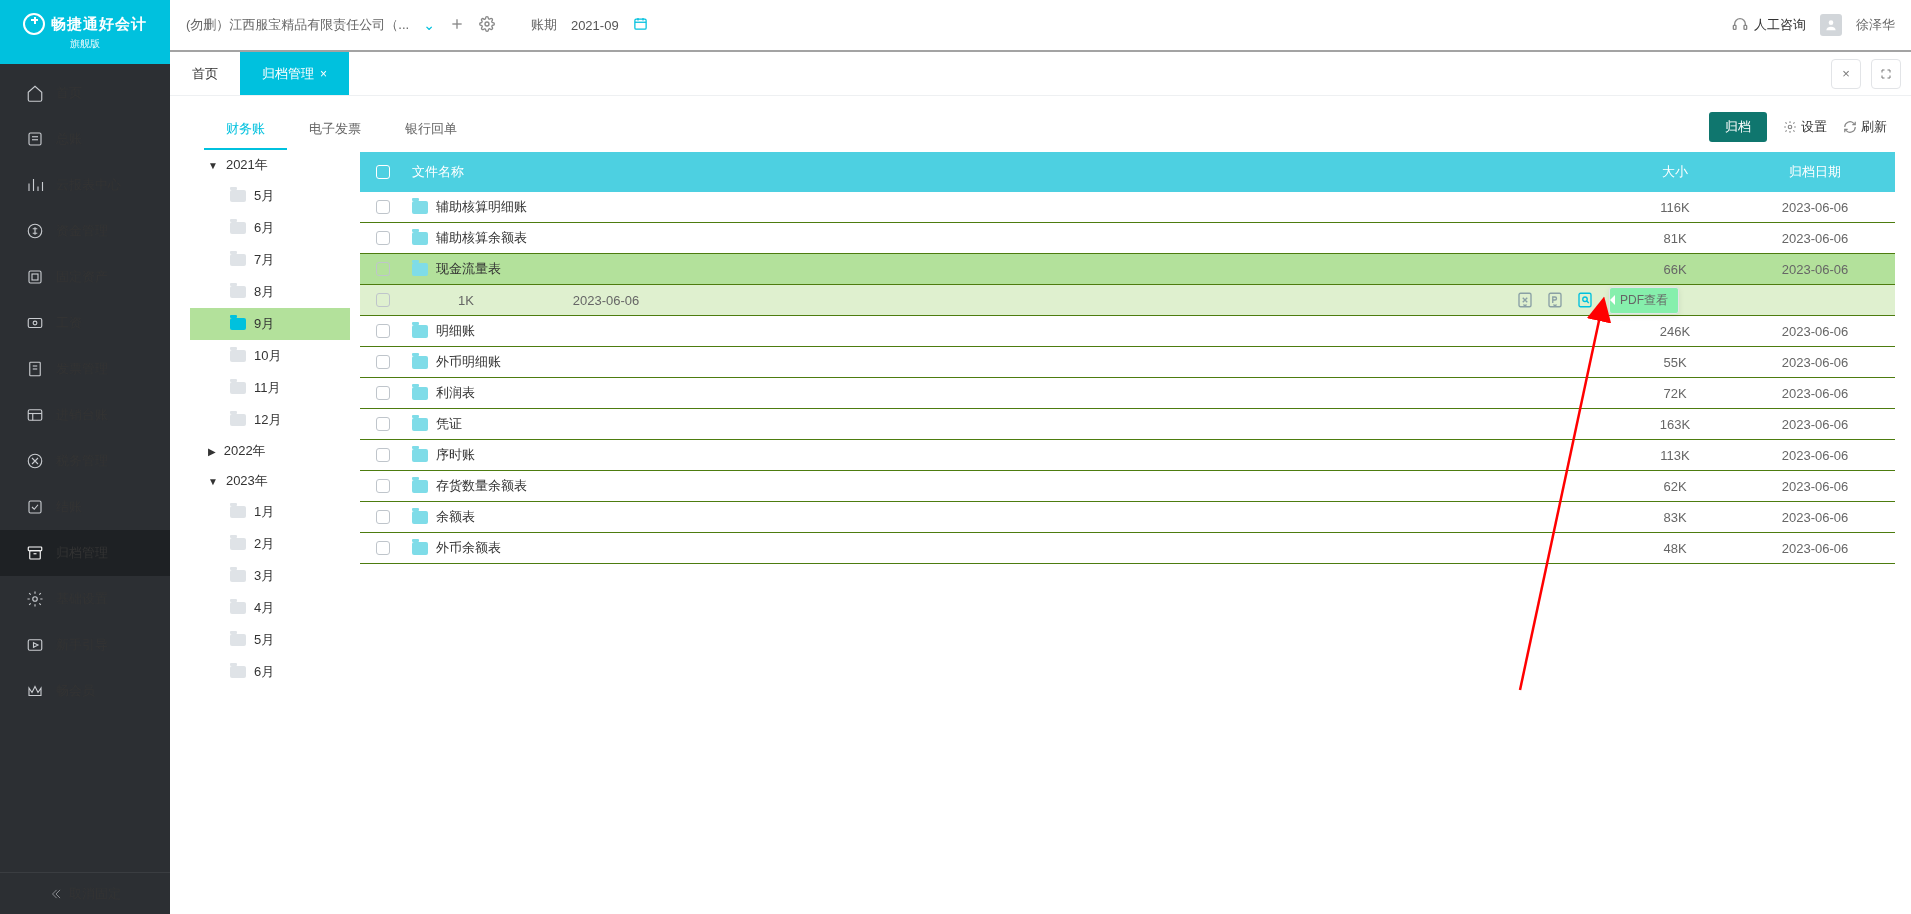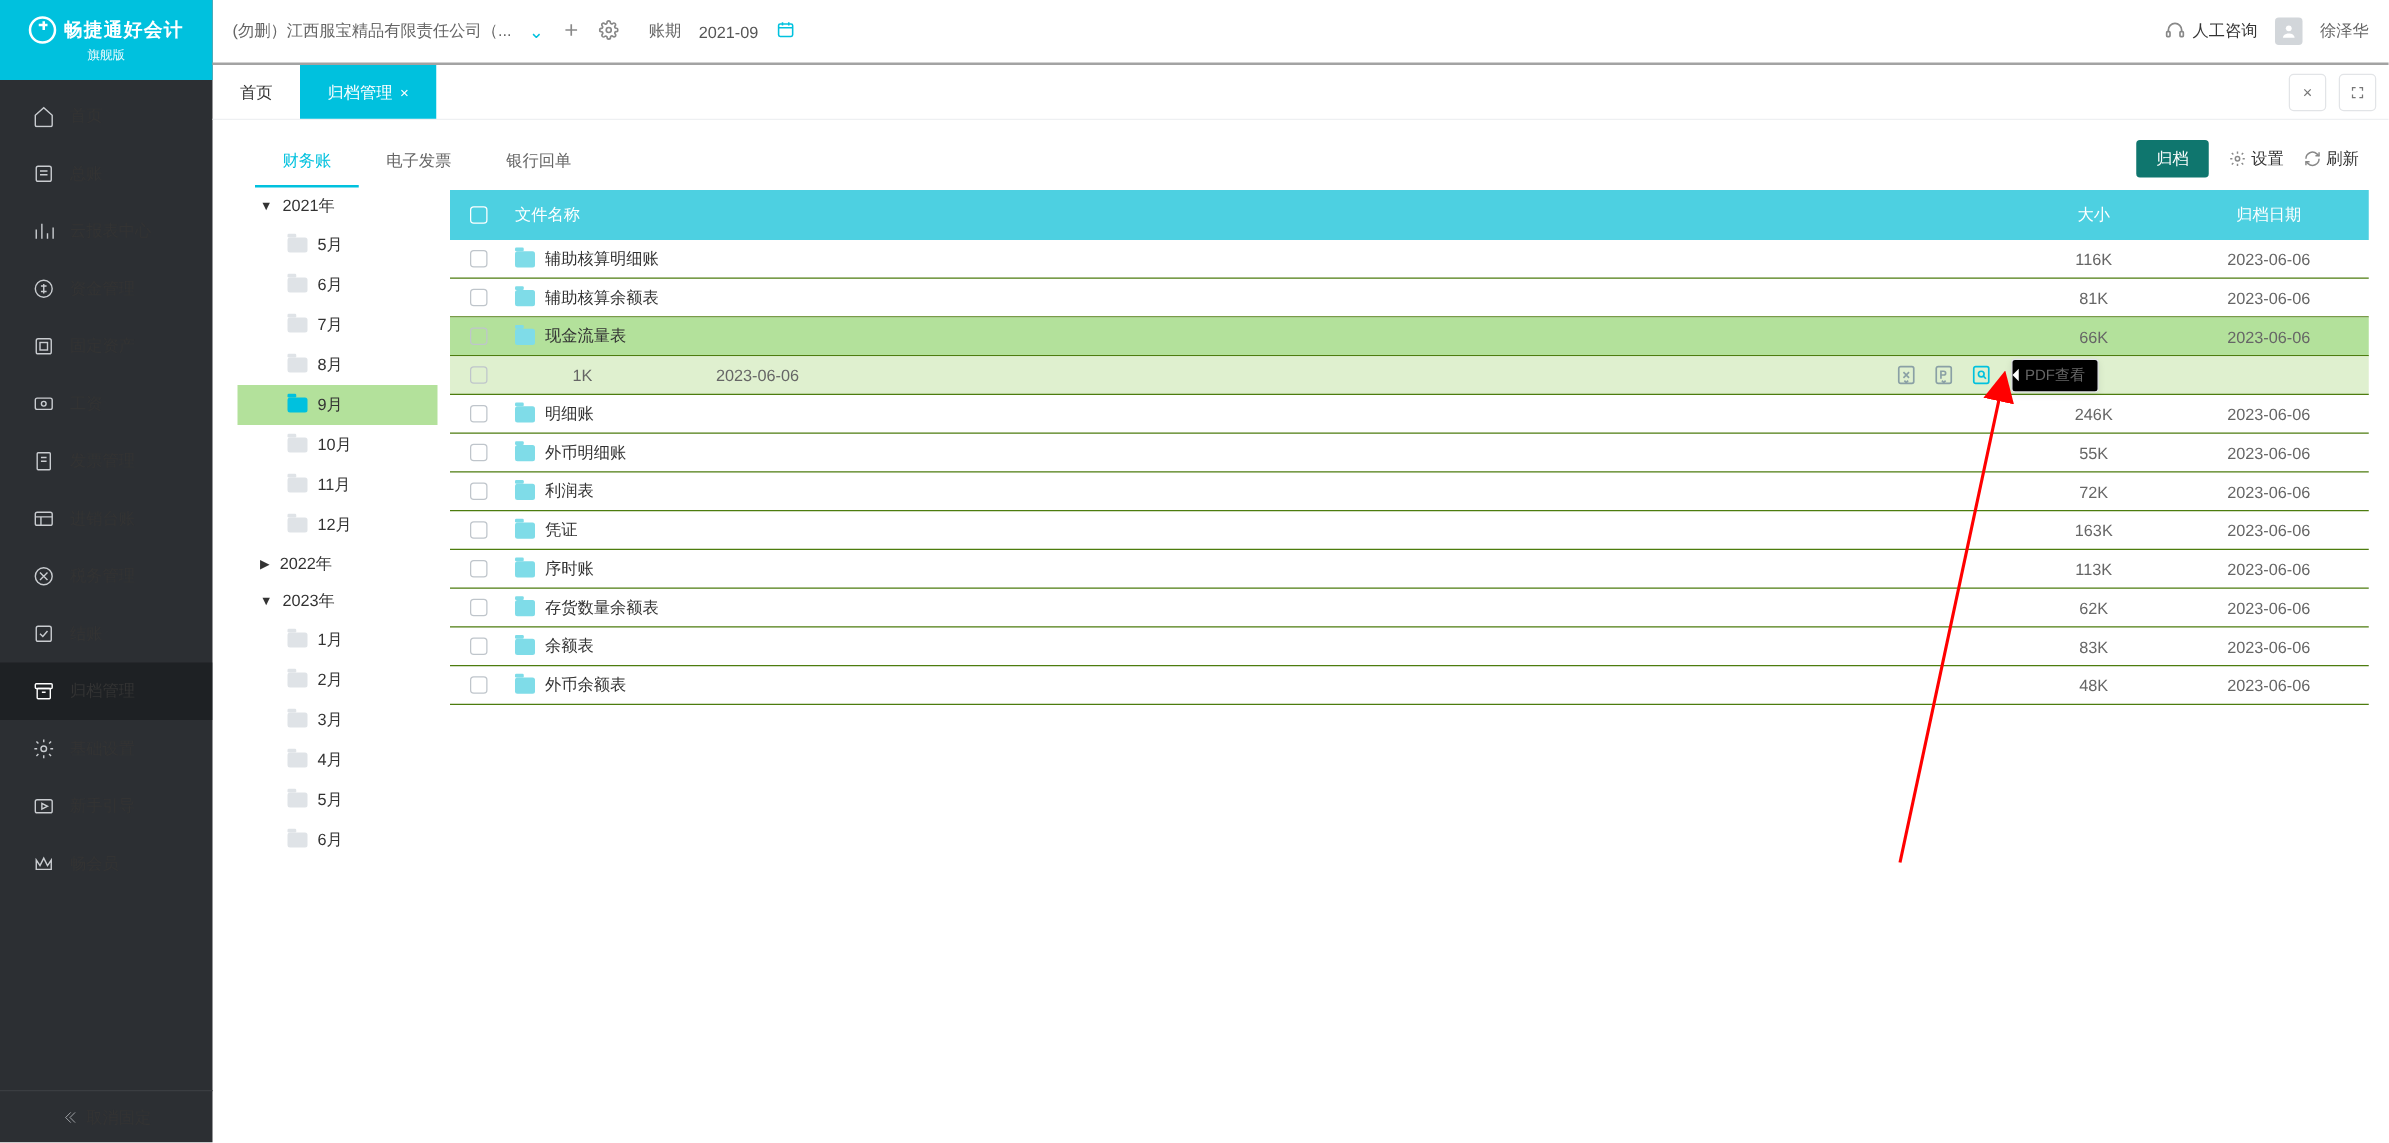--- a/index.html
+++ b/index.html
@@ -16,21 +16,21 @@
 .nav-item{display:flex;align-items:center;gap:12px;height:46px;padding-left:26px;color:#c9ccd0;cursor:pointer}
 .nav-item.active{background:#1e2124;color:#fff}
 .nav-item .icon{width:18px;height:18px;display:inline-flex;align-items:center;justify-content:center}
 .nav-item .icon svg{stroke:#c9ccd0;fill:none;stroke-width:1.5}
 .nav-item.active .icon svg{stroke:#fff}
 .sidebar-footer{height:42px;display:flex;align-items:center;justify-content:center;gap:6px;color:#c9ccd0;cursor:pointer;border-top:1px solid #3a3d41}
 .sidebar-footer svg{stroke:#c9ccd0;fill:none}
 .topbar{position:absolute;left:170px;top:0;right:0;height:52px;display:flex;align-items:center;padding:0 16px;border-bottom:2px solid #a3a3a3;gap:14px}
 .org-name{color:#666}
 .chev{color:#00c1de;font-size:14px}
-.period-label{color:#666;margin-left:10px}
+.period-label{color:#666;margin-left:22px}
 .period-val{color:#555}
 .tb-icon{color:#888;cursor:pointer}
 .tb-spacer{flex:1}
 .consult{display:flex;align-items:flex-start;gap:6px;color:#888;cursor:pointer}
 .avatar{width:22px;height:22px;border-radius:3px;background:#d2d6da;display:inline-flex;align-items:center;justify-content:center}
 .user{color:#666}
 .tabs{position:absolute;left:170px;top:52px;right:0;height:44px;display:flex;align-items:center;border-bottom:1px solid #eef0f2}
 .tab{height:100%;display:flex;align-items:center;padding:0 22px;color:#555;cursor:pointer;gap:6px}
 .tab.home{}
 .tab.active{background:#00c1de;color:#fff}
@@ -63,21 +63,21 @@
 .chk{width:14px;height:14px;border:1px solid #fff;border-radius:3px;display:inline-block}
 .trow{height:31px;display:flex;align-items:center;border-bottom:1px solid #4d7c0f;color:#666}
 .trow .chk{border-color:#bfc5cb}
 .trow.sel{background:#b3e19b}
 .trow.hov{background:#dff0cf;position:relative}
 .file-ico{width:16px;height:13px;background:#7fdce8;border-radius:2px;position:relative;flex-shrink:0}
 .file-ico::before{content:"";position:absolute;top:-3px;left:0;width:7px;height:3px;background:#7fdce8;border-radius:1px}
 .row-actions{position:absolute;right:300px;display:flex;align-items:center;gap:10px}
 .act-ico{width:20px;height:20px;display:flex;align-items:center;justify-content:center;color:#8aa;cursor:pointer}
 .act-ico.cyan{color:#00c1de}
-.tooltip{position:absolute;right:216px;background:#000000;border:1px solid #e2e4e7;border-radius:3px;padding:4px 10px;color:#555;font-size:12px;box-shadow:0 2px 6px rgba(0,0,0,.08)}
+.tooltip{position:absolute;right:216px;background:#86efac;border:1px solid #e2e4e7;border-radius:3px;padding:4px 10px;color:#555;font-size:12px;box-shadow:0 2px 6px rgba(0,0,0,.08)}
 .tooltip::before{content:"";position:absolute;left:-5px;top:50%;margin-top:-5px;border:5px solid transparent;border-right-color:#fff}
 svg.arrow{position:absolute;pointer-events:none}
 </style>
 </head>
 <body>
 
 <div class="sidebar">
   <div class="brand">
     <div class="brand-row">
       <span class="brand-logo"></span>

